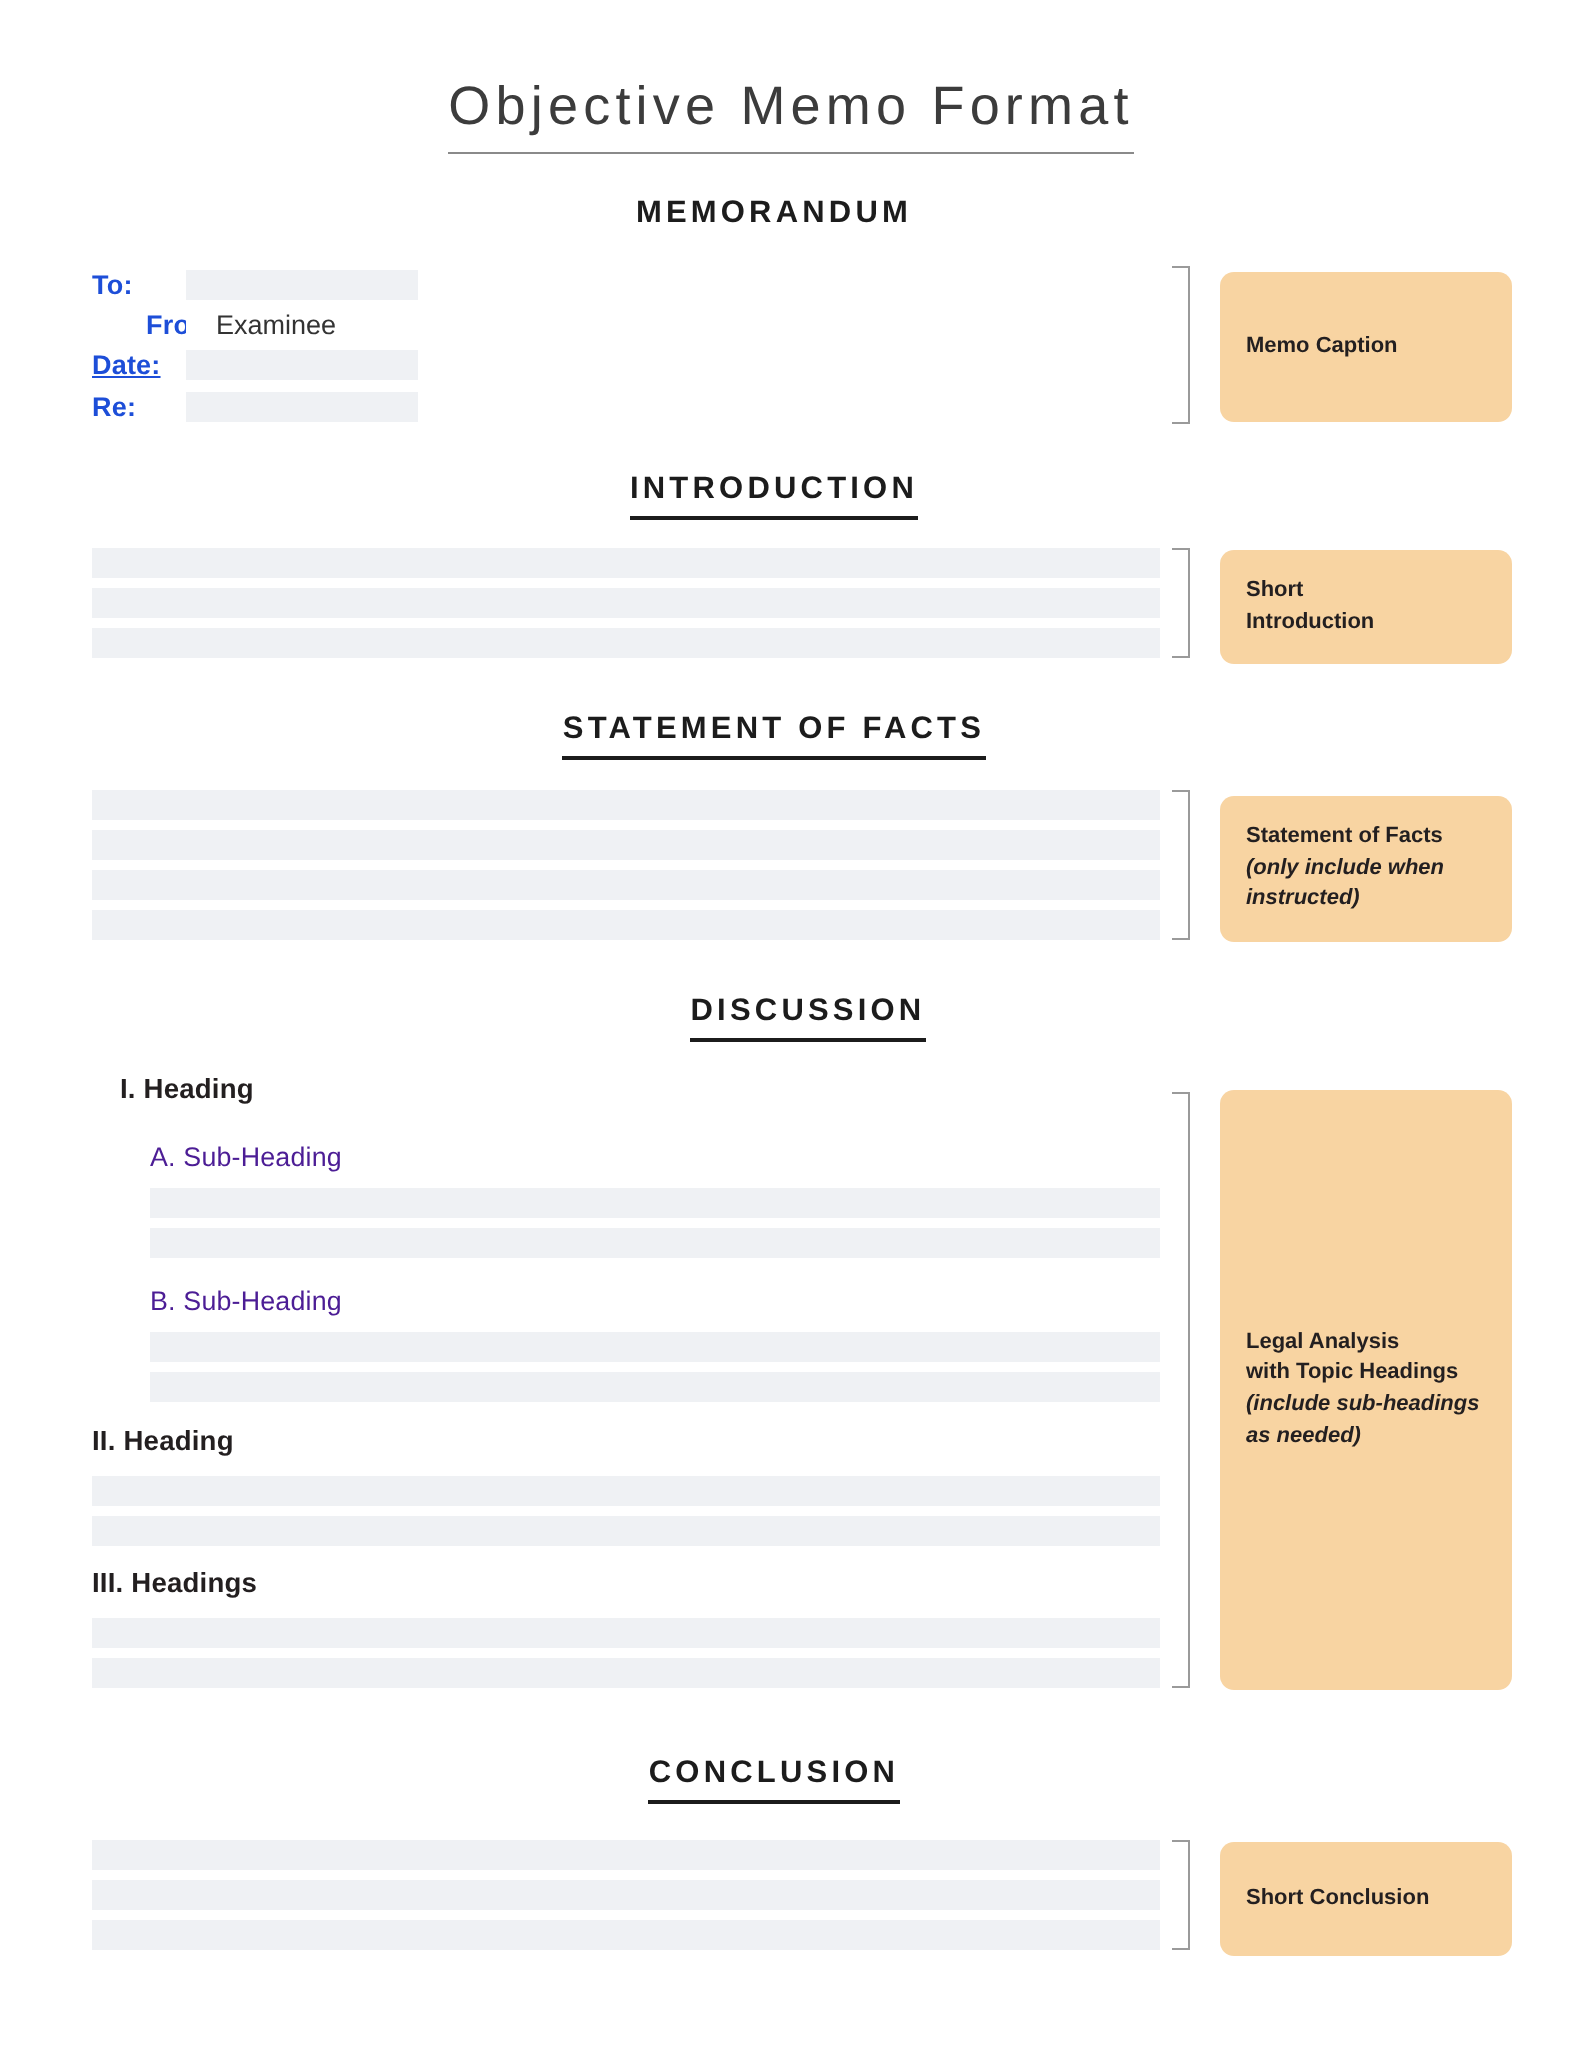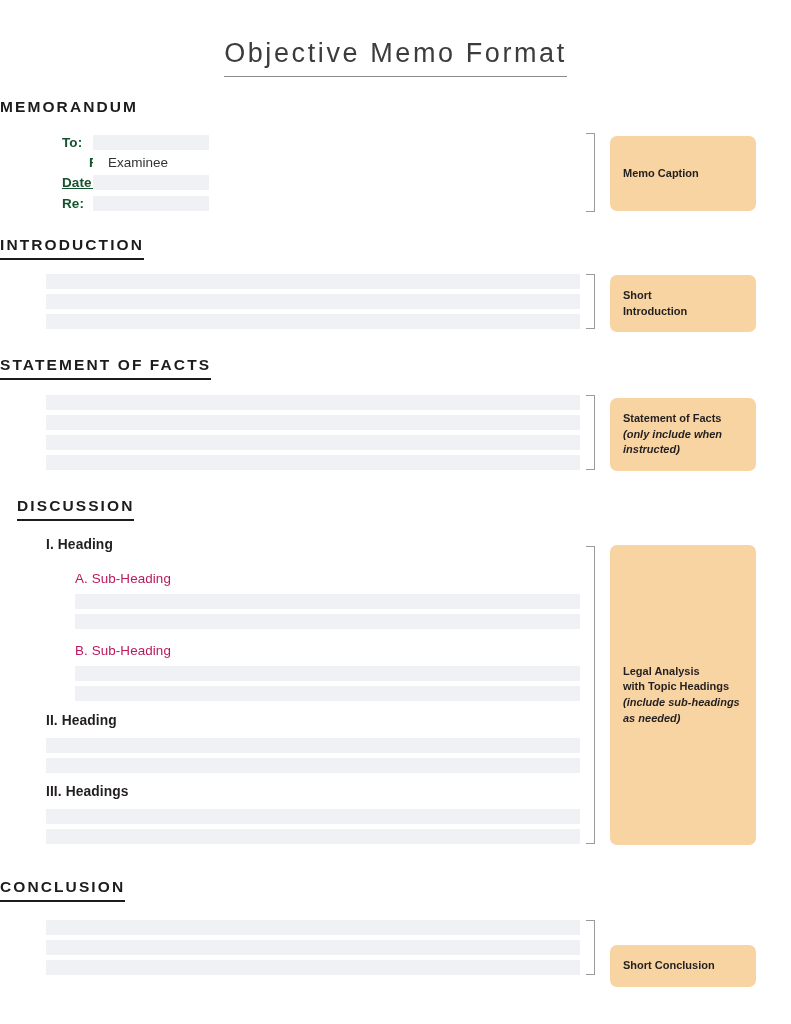--- a/index.html
+++ b/index.html
@@ -38,20 +38,21 @@
     display: inline-block;
     border-bottom: 1.3px solid #8a8a8a;
     padding-bottom: 7px;
   }
 
   
   .section-heading {
     position: absolute;
     left: 0;
     width: 774px;
+    text-align: center;
     font-size: 15.5px;
     font-weight: bold;
     letter-spacing: 2.1px;
     color: #1c1c1c;
   }
   .section-heading .ul {
     display: inline-block;
     border-bottom: 2px solid #1c1c1c;
     padding-bottom: 4px;
   }
@@ -65,44 +66,43 @@
     position: absolute;
     background: #eff1f4;
     height: 15px;
   }
 
   
   .cap-label {
     position: absolute;
     font-size: 13.5px;
     font-weight: bold;
-    color: #14532d;
+    color: #1d4ed8;
     letter-spacing: 0.1px;
-    margin-left: 16px;
   }
   .cap-value {
     position: absolute;
     font-size: 13.5px;
     font-weight: 400;
     color: #333333;
   }
 
   
   .heading-l1 {
     position: absolute;
     font-size: 13.8px;
     font-weight: bold;
     color: #231f20;
     letter-spacing: 0.1px;
   }
   .heading-l2 {
     position: absolute;
     font-size: 13.4px;
     font-weight: 400;
-    color: #be185d;
+    color: #4c1d95;
     letter-spacing: 0.1px;
   }
 
   
   .bracket {
     position: absolute;
     border: 1.6px solid #9a9a9a;
     border-left: none;
     width: 9px;
     box-sizing: border-box;
@@ -192,21 +192,21 @@
   <div class="callout" style="left:610px; top:398px; width:146px; height:73px;">
     <div class="ln">Statement of Facts</div>
     <div class="ln it">(only include when</div>
     <div class="ln it">instructed)</div>
   </div>
 
   <div class="section-heading" style="top:497px;padding-left:17px;">
     <span class="ul">DISCUSSION</span>
   </div>
 
-  <div class="heading-l1" style="left:46px; top:537px;text-align:right;">I. Heading</div>
+  <div class="heading-l1" style="left:60px; top:537px;text-align:right;">I. Heading</div>
 
   <div class="heading-l2" style="left:75px; top:571px;">A. Sub-Heading</div>
   <div class="bar" style="left:75px; top:594px; width:505px;"></div>
   <div class="bar" style="left:75px; top:614px; width:505px;"></div>
 
   <div class="heading-l2" style="left:75px; top:643px;">B. Sub-Heading</div>
   <div class="bar" style="left:75px; top:666px; width:505px;"></div>
   <div class="bar" style="left:75px; top:686px; width:505px;"></div>
 
   <div class="heading-l1" style="left:46px; top:713px;">II. Heading</div>
@@ -229,17 +229,17 @@
   <div class="section-heading" style="top:878px;">
     <span class="ul">CONCLUSION</span>
   </div>
 
   <div class="bar" style="left:46px; top:920px; width:534px;"></div>
   <div class="bar" style="left:46px; top:940px; width:534px;"></div>
   <div class="bar" style="left:46px; top:960px; width:534px;"></div>
 
   <div class="bracket" style="left:586px; top:920px; height:55px;"></div>
 
-  <div class="callout" style="left:610px; top:921px; width:146px; height:42px;margin-top:24px;">
+  <div class="callout" style="left:610px; top:921px; width:146px; height:57px;">
     <div class="ln">Short Conclusion</div>
   </div>
 
 </div>
 
 </body></html>

